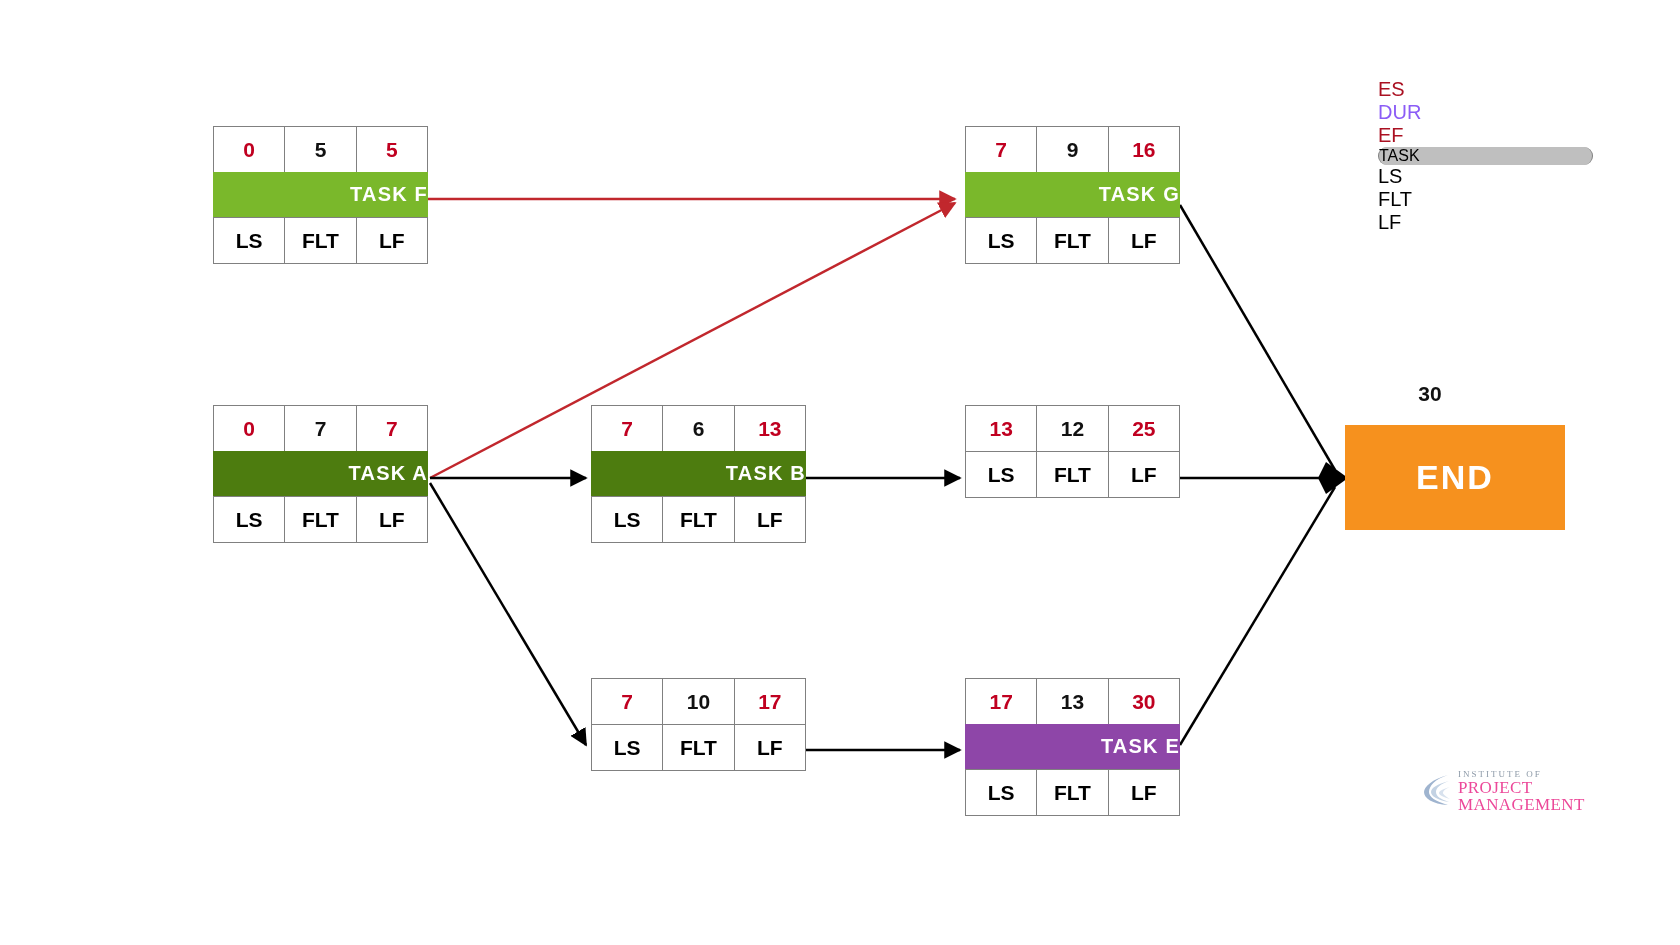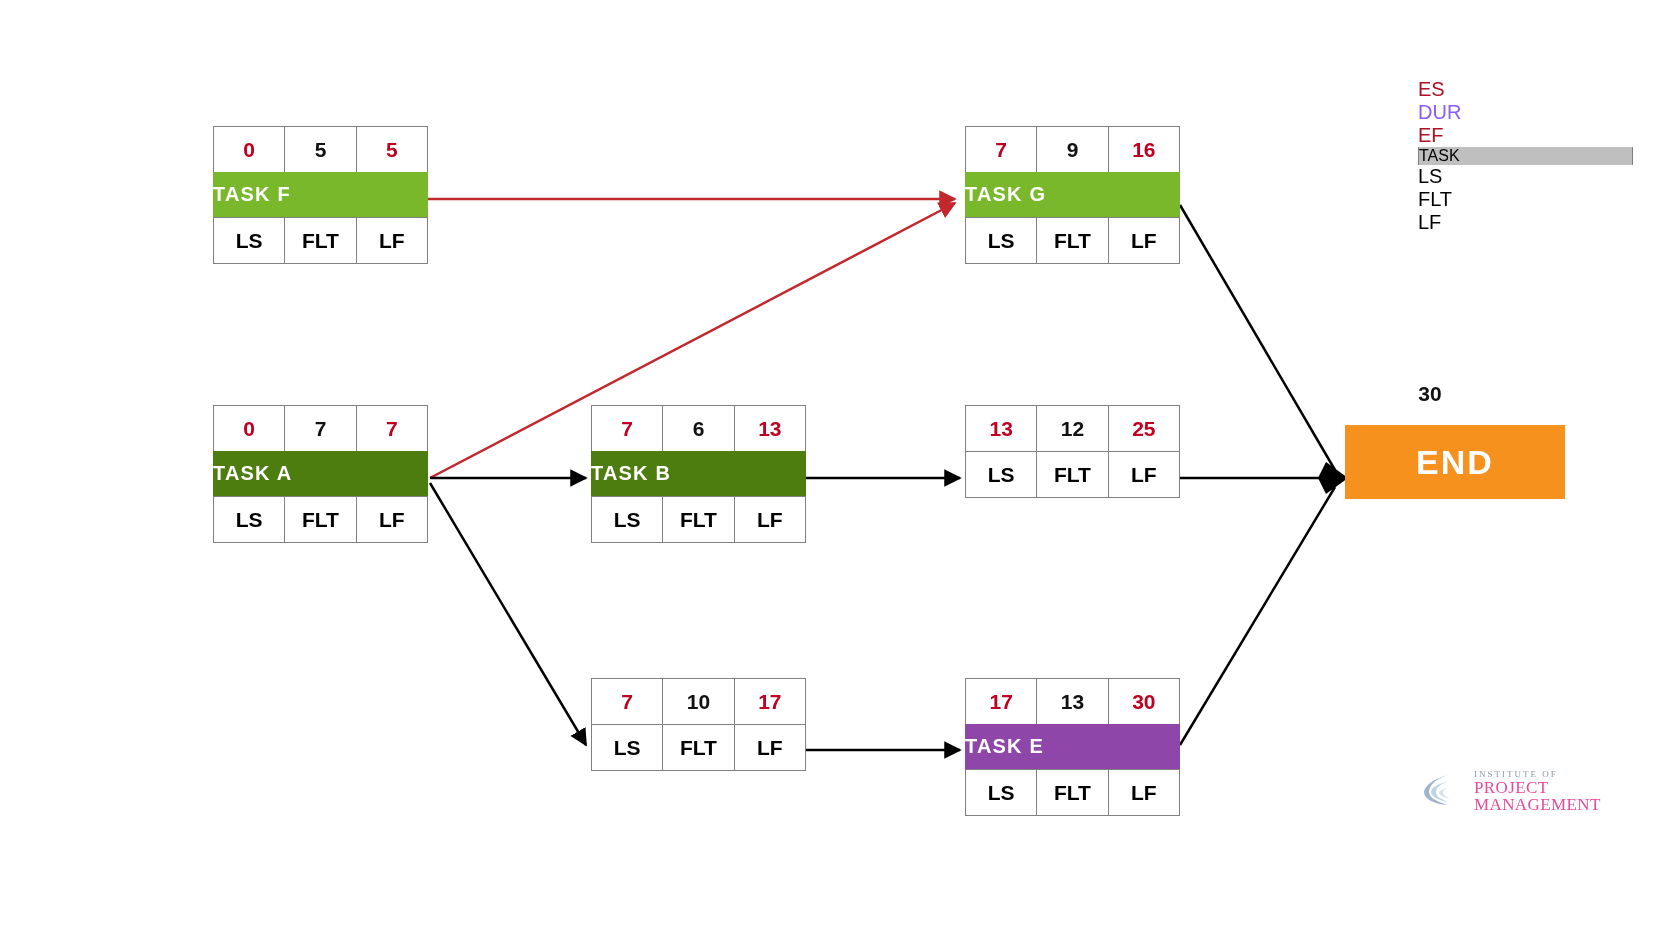--- a/index.html
+++ b/index.html
@@ -59,45 +59,45 @@
 
   .cell.es, .cell.ef { color: #c00020; }
   .cell.dur { color: #111111; }
   .cell.ls, .cell.flt, .cell.lf { color: #000000; }
 
   .node .band {
     position: relative;
     box-sizing: border-box;
     height: 45px;
     line-height: 45px;
-    text-align: left;
+    text-align: right;
     color: #ffffff;
     font-size: 20px;
     font-weight: bold;
     letter-spacing: 1.2px;
     z-index: 2;
   }
   .band.green  { background: #7ab82b; }
   .band.blue   { background: #4d7c0f; }
   .band.purple { background: #8e46a8; }
 
   
   #legend {
     position: absolute;
     box-sizing: border-box;
     width: 215px;
-    margin-left: 40px;
   }
   #legend .cell { font-size: 20px; }
   #legend .cell.es, #legend .cell.ef { color: #aa1122; }
   #legend .cell.dur { color: #8b5cf6; }
   #legend .band.gray {
     background: #bfbfbf;
     border-left: 1px solid #808080;
     border-right: 1px solid #808080;
+    border-radius: 9px;
   }
 
   
   #end-node {
     position: absolute;
     box-sizing: border-box;
     background: #f6911e;
     color: #ffffff;
     font-size: 34px;
     font-weight: bold;
@@ -113,21 +113,21 @@
     font-weight: bold;
     color: #111111;
     text-align: center;
   }
 
   
   #logo {
     position: absolute;
     display: flex;
     align-items: center;
-    gap: 22px;
+    gap: 6px;
   }
   #logo .mark { flex: 0 0 auto; }
   #logo .words {
     display: flex;
     flex-direction: column;
     line-height: 1;
   }
   #logo .l1 {
     font-family: "Liberation Serif", serif;
     font-size: 9px;
@@ -281,21 +281,21 @@
     </div>
     <div class="band purple">TASK  E</div>
     <div class="row-bot">
       <div class="cell ls">LS</div>
       <div class="cell flt">FLT</div>
       <div class="cell lf">LF</div>
     </div>
   </div>
 
   <div id="end-label" style="left:1400px; top:382px; width:60px;">30</div>
-  <div id="end-node" style="left:1345px; top:425px; width:220px; height:74px;">END</div>
+  <div id="end-node" style="left:1345px; top:425px; width:220px; height:105px;">END</div>
 
   <div id="logo" style="left:1422px; top:770px;">
     <span class="mark">
       <svg width="30" height="34" viewBox="0 0 30 34" xmlns="http://www.w3.org/2000/svg">
         <path d="M26 2 C10 6, 2 14, 2 19 C2 25, 10 31, 26 32 C13 28, 7 24, 7 19 C7 13, 13 6, 26 2 Z" fill="#9fb4cf"></path>
         <path d="M27 8 C15 11, 9 15, 9 19 C9 23, 15 27, 27 29 C18 26, 14 23, 14 19 C14 15, 18 11, 27 8 Z" fill="#c3d2e3"></path>
         <path d="M28 14 C21 16, 17 18, 17 20 C17 22, 21 24, 28 26 C23 23, 21 21, 21 20 C21 18, 23 16, 28 14 Z" fill="#d8e2ee"></path>
       </svg>
     </span>
     <span class="words">

